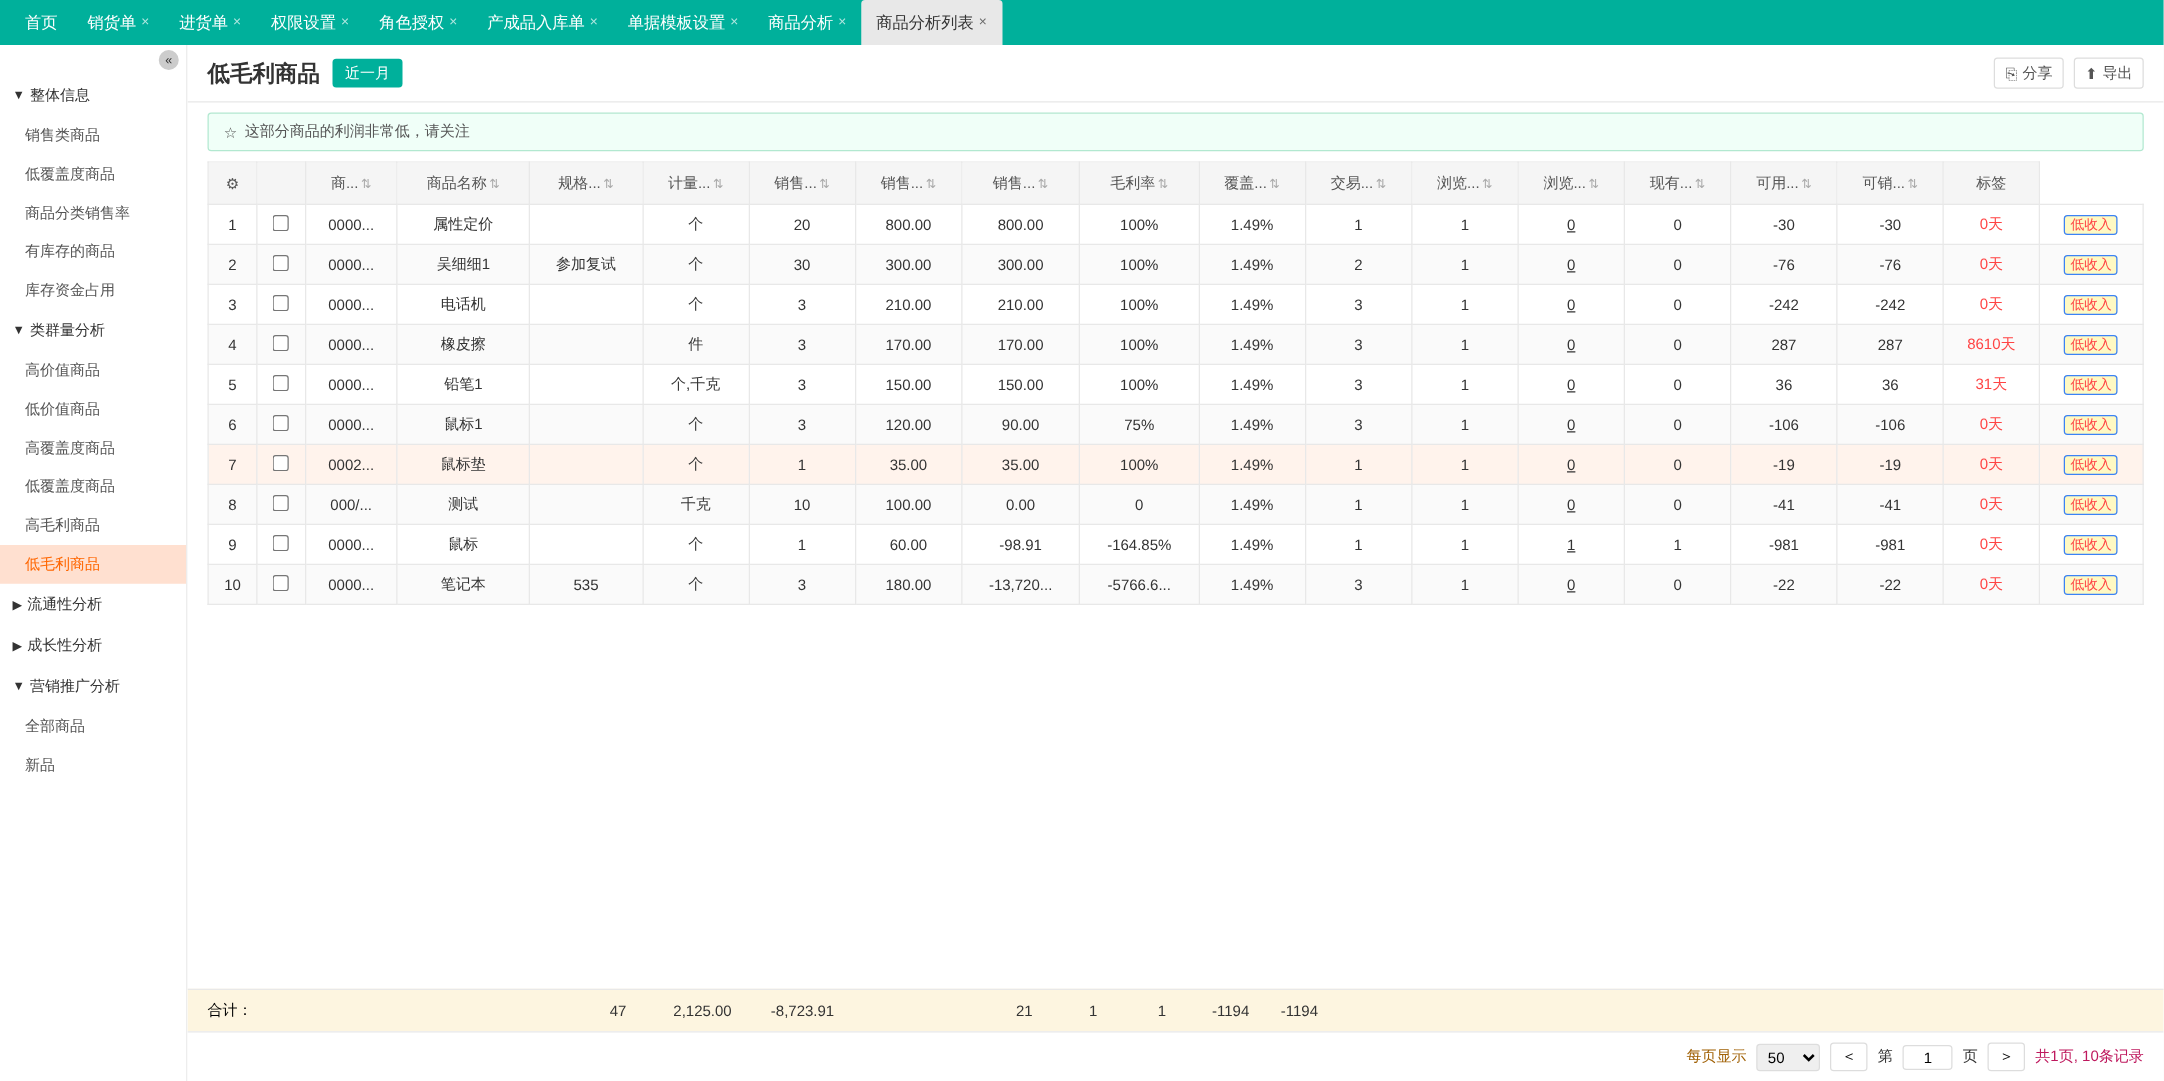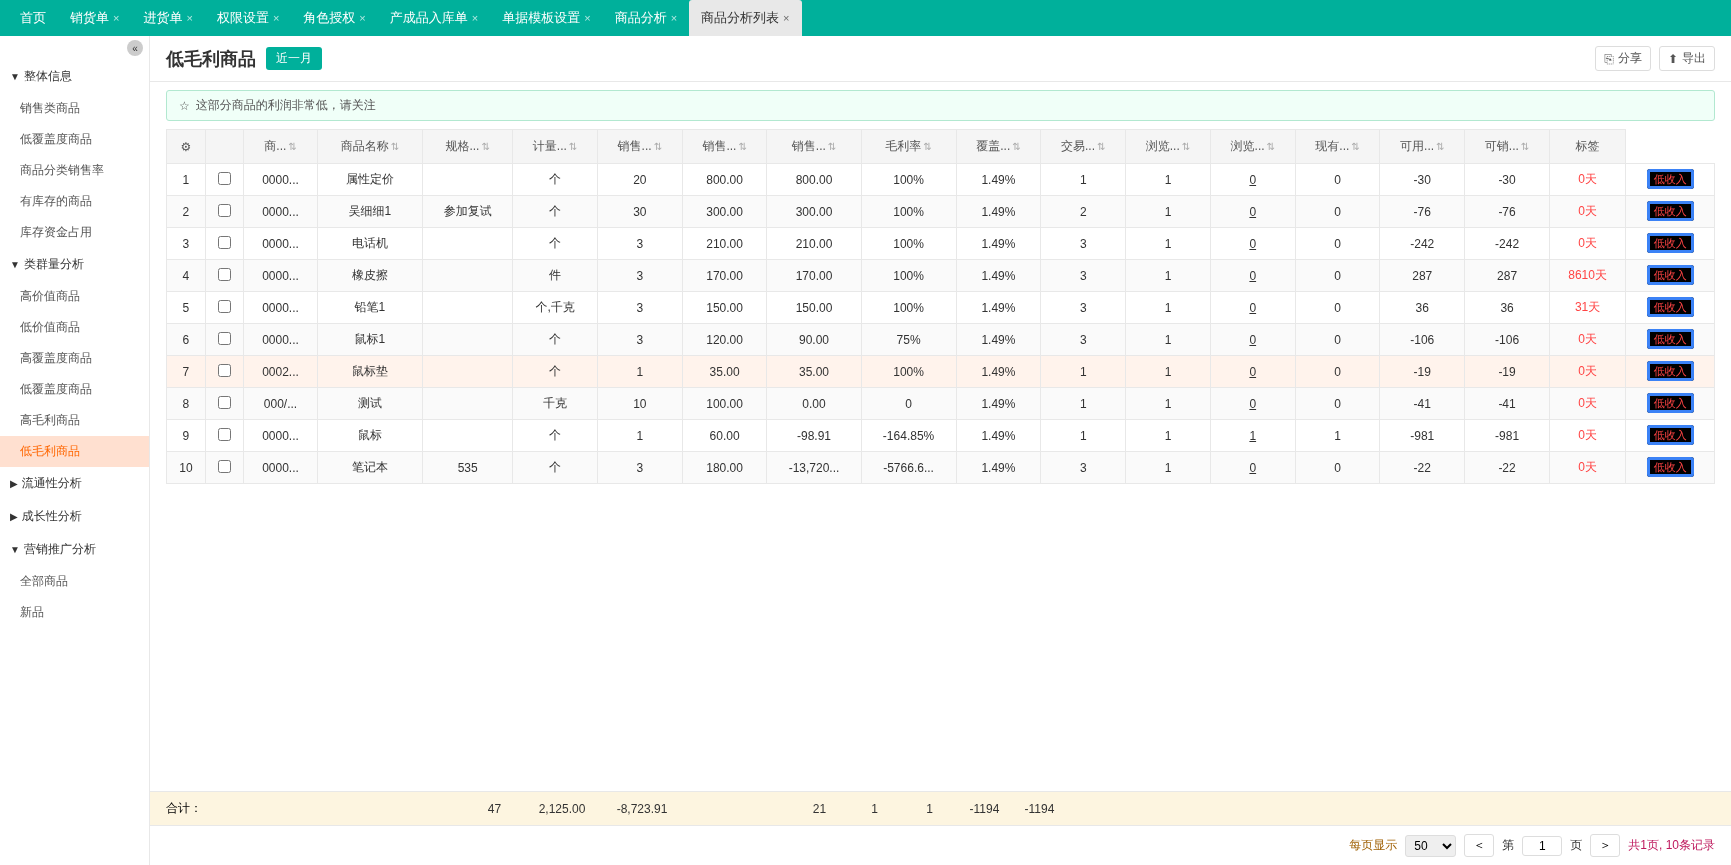--- a/index.html
+++ b/index.html
@@ -161,23 +161,23 @@
     td {
       padding: 7px 6px;
       text-align: center;
       border: 1px solid #e8e8e8;
       color: #333;
       white-space: nowrap;
     }
     tr:nth-child(even) td { background: #fafafa; }
     tr.highlighted td { background: #fff3ec; }
     .tag-badge {
-      background: #000000;
+      background: #fef9c3;
       color: #ff4444;
-      border: 3px solid #3b82f6;
+      border: 1px solid #3b82f6;
       border-radius: 3px;
       padding: 1px 4px;
       font-size: 11px;
     }
     .red-text { color: #ff4444; text-align: center; }
     .underline { text-decoration: underline; cursor: pointer; }
 
     
     .table-footer {
       background: #fdf5e0;

